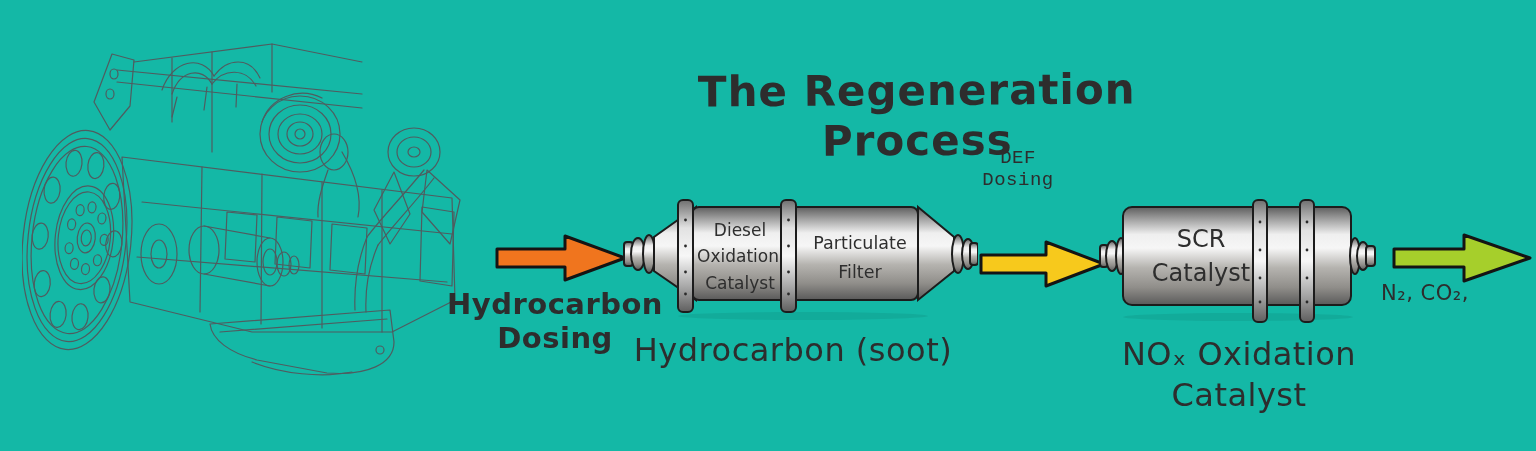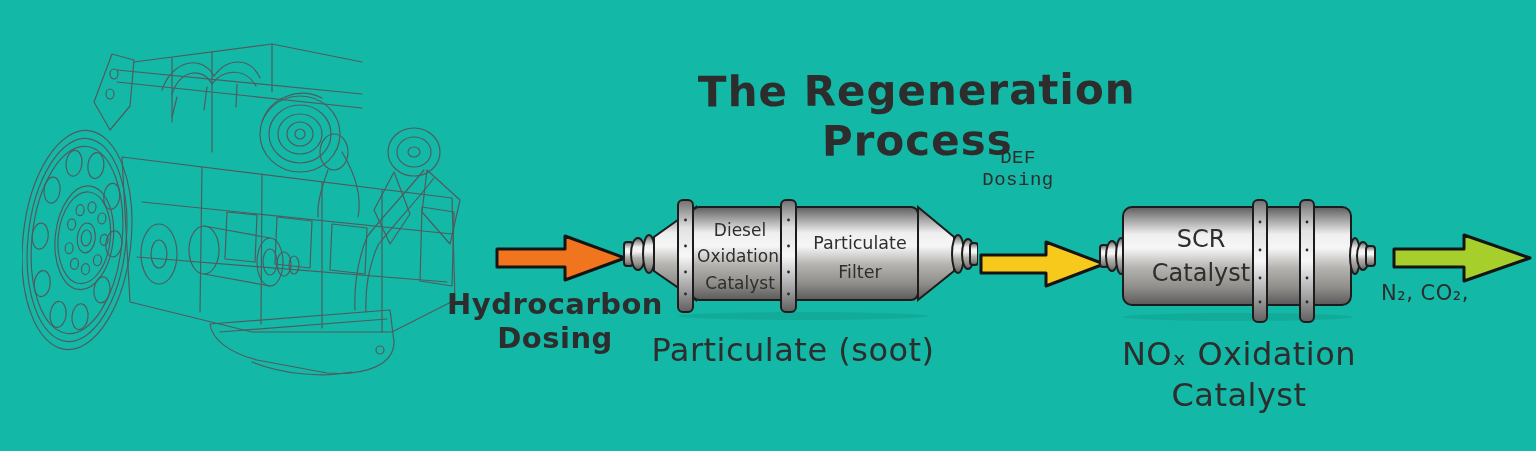--- a/index.html
+++ b/index.html
@@ -200,21 +200,21 @@
     </g>
     <g>
       <text x="122" y="46" font-size="17">Diesel</text>
       <text x="120" y="72" font-size="17">Oxidation</text>
       <text x="122" y="99" font-size="17">Catalyst</text>
       <text x="242" y="59" font-size="17.5">Particulate</text>
       <text x="242" y="88" font-size="17.5">Filter</text>
     </g>
   </svg>
   <div class="abs hand lbl-doc-caption">
-    <div>Particulate (soot)</div>
+    <div>Hydrocarbon (soot)</div>
   </div>
 
   <div class="abs hand lbl-def">
     <div>DEF</div>
     <div>Dosing</div>
   </div>
   <svg class="abs" style="left:978px; top:236px;" width="130" height="56" viewBox="0 0 130 56">
     <polygon points="3,19 68,19 68,6 126,28 68,50 68,37 3,37" stroke="#141414" stroke-width="3" stroke-linejoin="round" fill="#F7C91C"></polygon>
   </svg>
 

